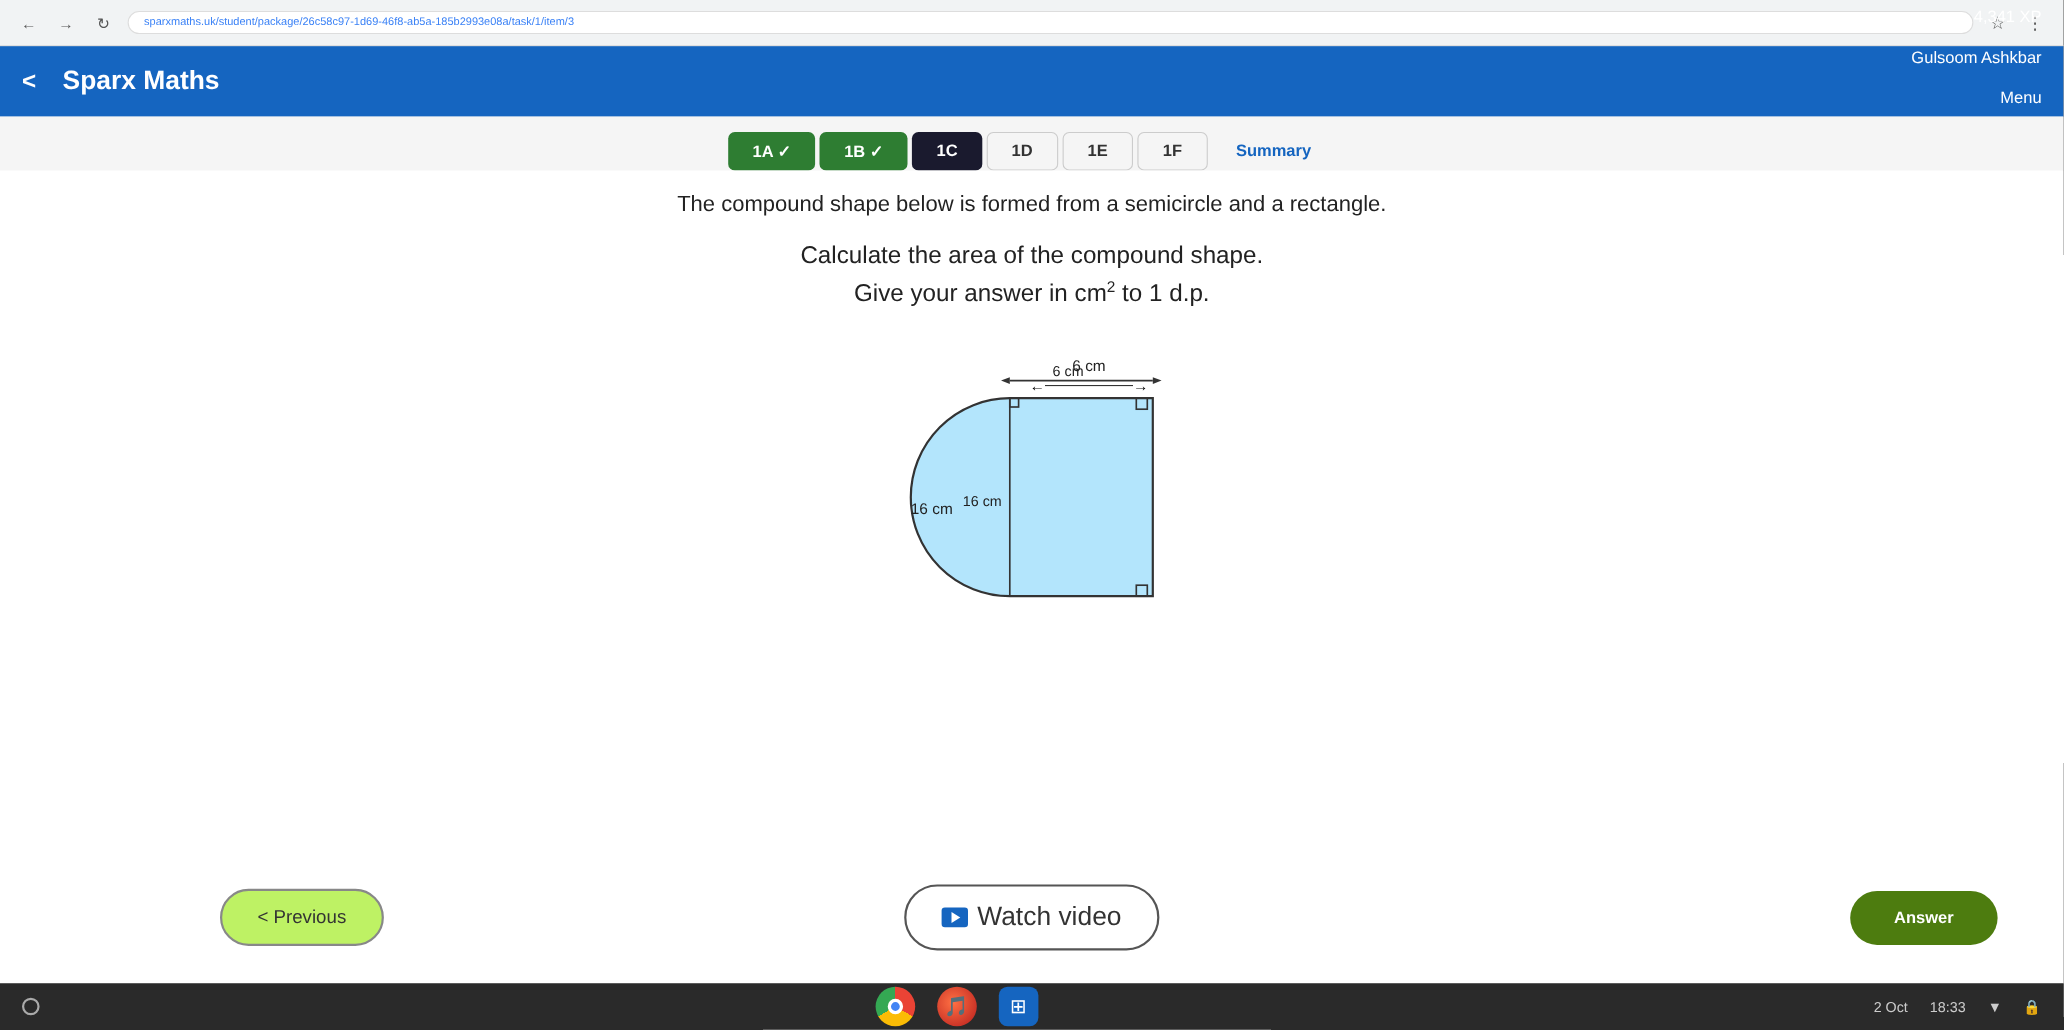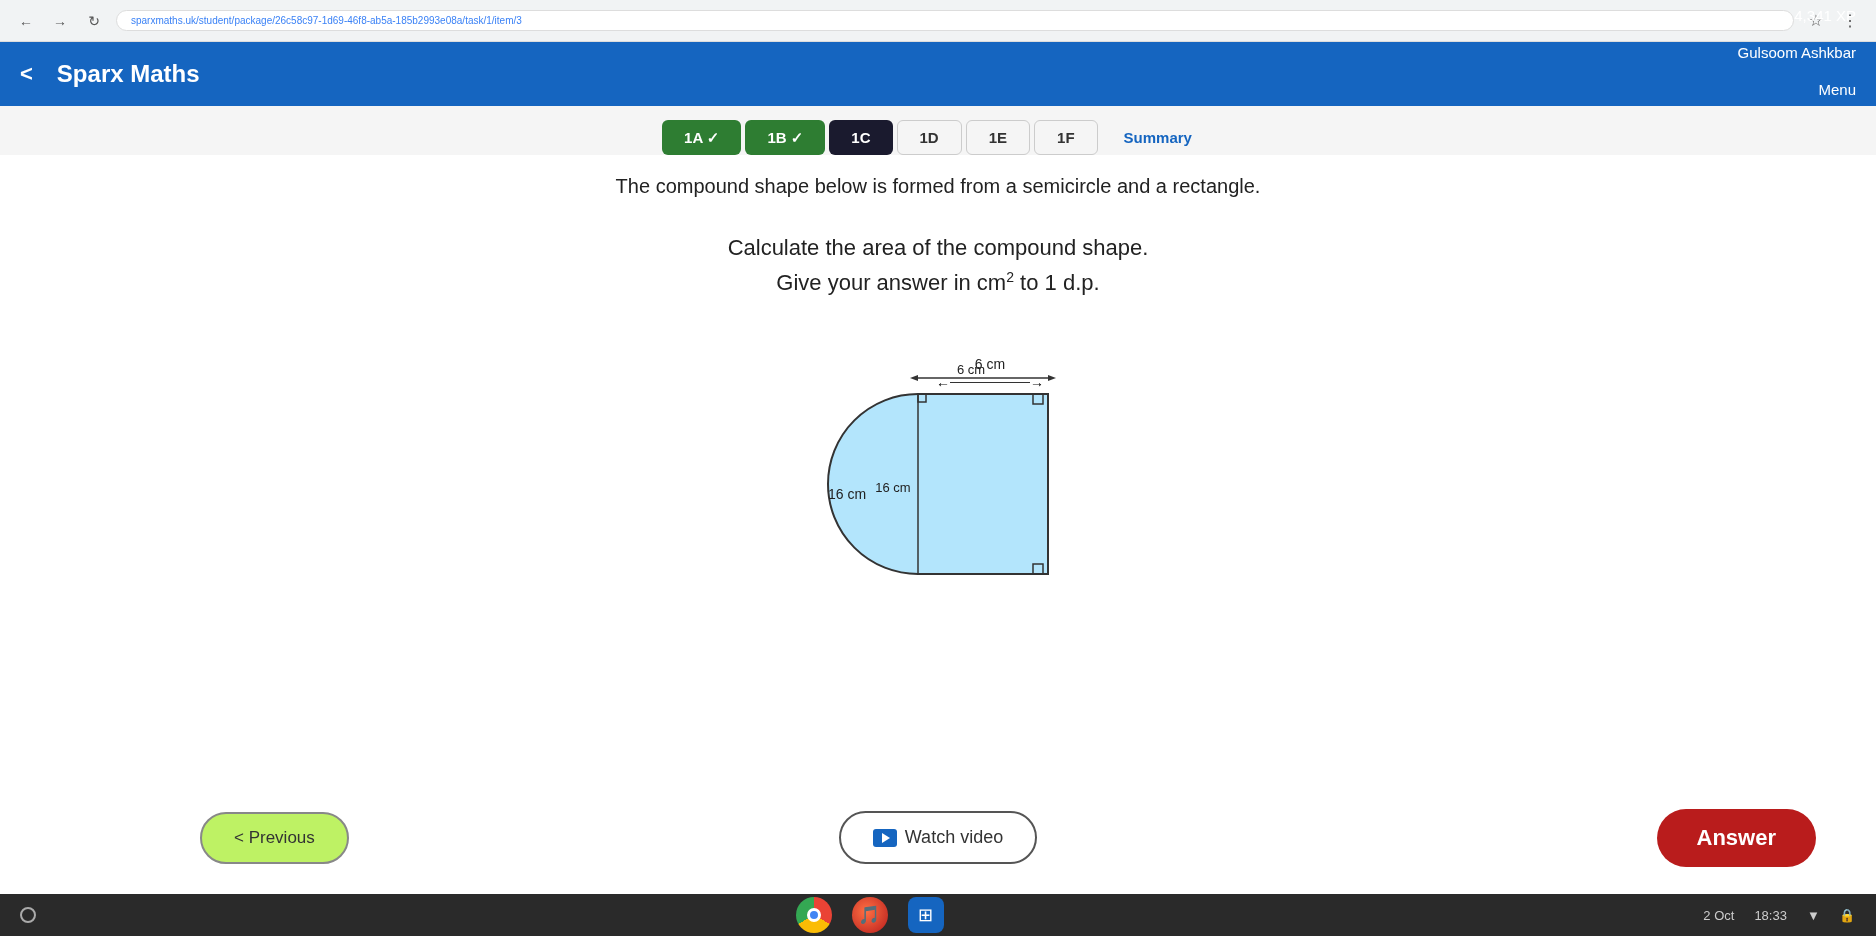--- a/index.html
+++ b/index.html
@@ -145,21 +145,20 @@
 
     
     .main-content {
       flex: 1;
       background: white;
       display: flex;
       flex-direction: column;
       align-items: center;
       padding: 20px 60px;
       position: relative;
-      gap: 16px;
     }
 
     .question-intro {
       font-size: 20px;
       color: #222;
       margin-bottom: 16px;
       text-align: center;
     }
 
     .question-text {
@@ -207,21 +206,21 @@
       font-weight: 500;
       display: flex;
       align-items: center;
       gap: 6px;
     }
     .btn-watch {
       background: white;
       border: 2px solid #555;
       border-radius: 30px;
       padding: 14px 32px;
-      font-size: 18px;
+      font-size: 24px;
       color: #333;
       cursor: pointer;
       font-weight: 500;
       display: flex;
       align-items: center;
       gap: 8px;
     }
     .watch-icon {
       width: 24px;
       height: 18px;
@@ -237,25 +236,25 @@
       width: 0;
       height: 0;
       border-top: 5px solid transparent;
       border-bottom: 5px solid transparent;
       border-left: 8px solid white;
       margin-left: 2px;
     }
     .btn-answer {
       position: absolute;
       right: 60px;
-      background: #b91c1c;
+      background: #4d7c0f;
       border: none;
       border-radius: 30px;
       padding: 16px 40px;
-      font-size: 22px;
+      font-size: 15px;
       color: white;
       cursor: pointer;
       font-weight: 600;
     }
 
     
     .taskbar {
       height: 42px;
       background: #2a2a2a;
       display: flex;

